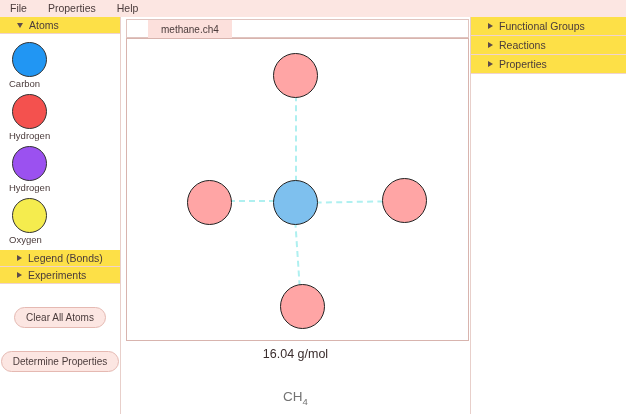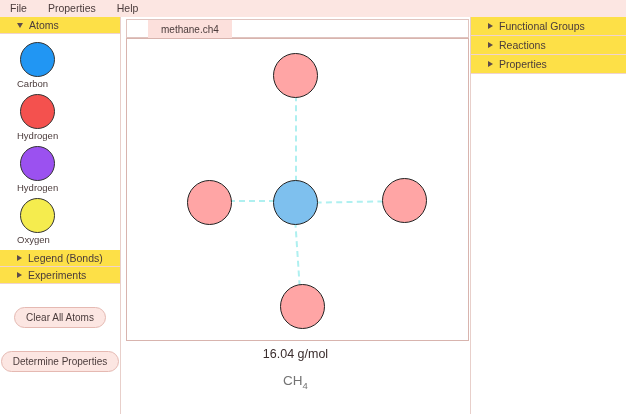--- a/index.html
+++ b/index.html
@@ -85,21 +85,21 @@
   .hint {
     font-size: 10px;
     color: #4a3b3b;
     line-height: 13px;
     padding: 0 8px 0 12px;
     margin-bottom: 9px;
   }
   .atom-grid {
     display: flex;
     flex-wrap: wrap;
-    padding-left: 16px;
+    padding-left: 8px;
     width: 113px;
     box-sizing: border-box;
   }
   .atom-cell {
     width: 54px;
     margin-bottom: 5px;
     text-align: left;
   }
   .atom-swatch {
     width: 35px; height: 35px;
@@ -188,21 +188,21 @@
   }
   .molinfo {
     position: absolute;
     left: 0; top: 330px;
     width: 349px;
     text-align: center;
   }
   .mass {
     font-size: 12.5px;
     color: #3a2d2d;
-    margin-bottom: 12px;
+    margin-bottom: 28px;
   }
   .formula {
     font-size: 13.5px;
     color: #737373;
   }
   .formula sub {
     font-size: 9.5px;
   }
 
   

